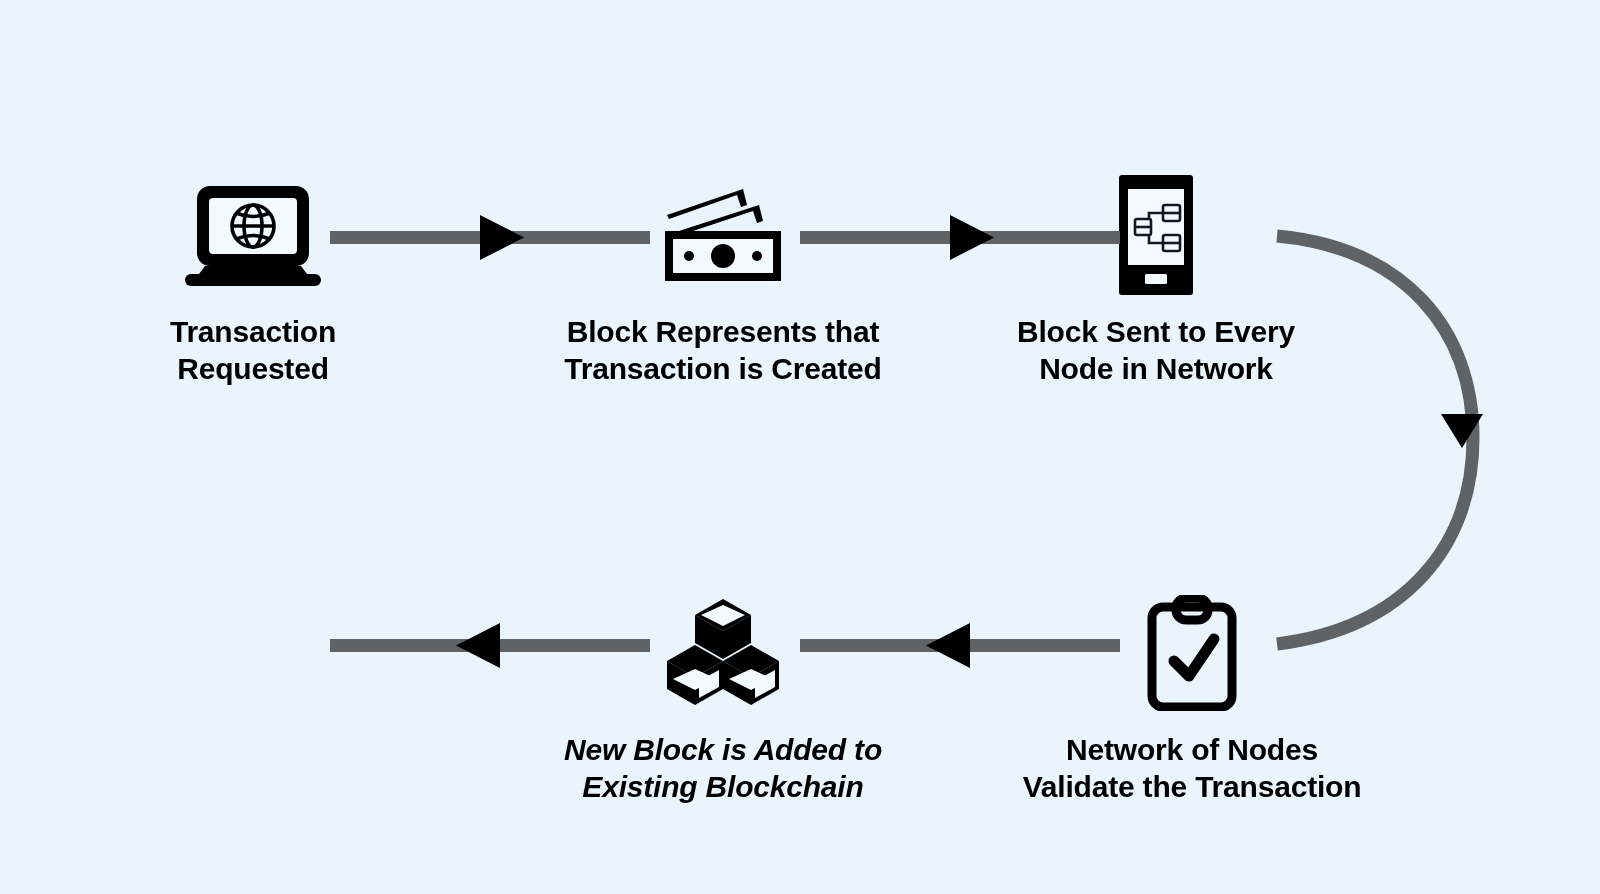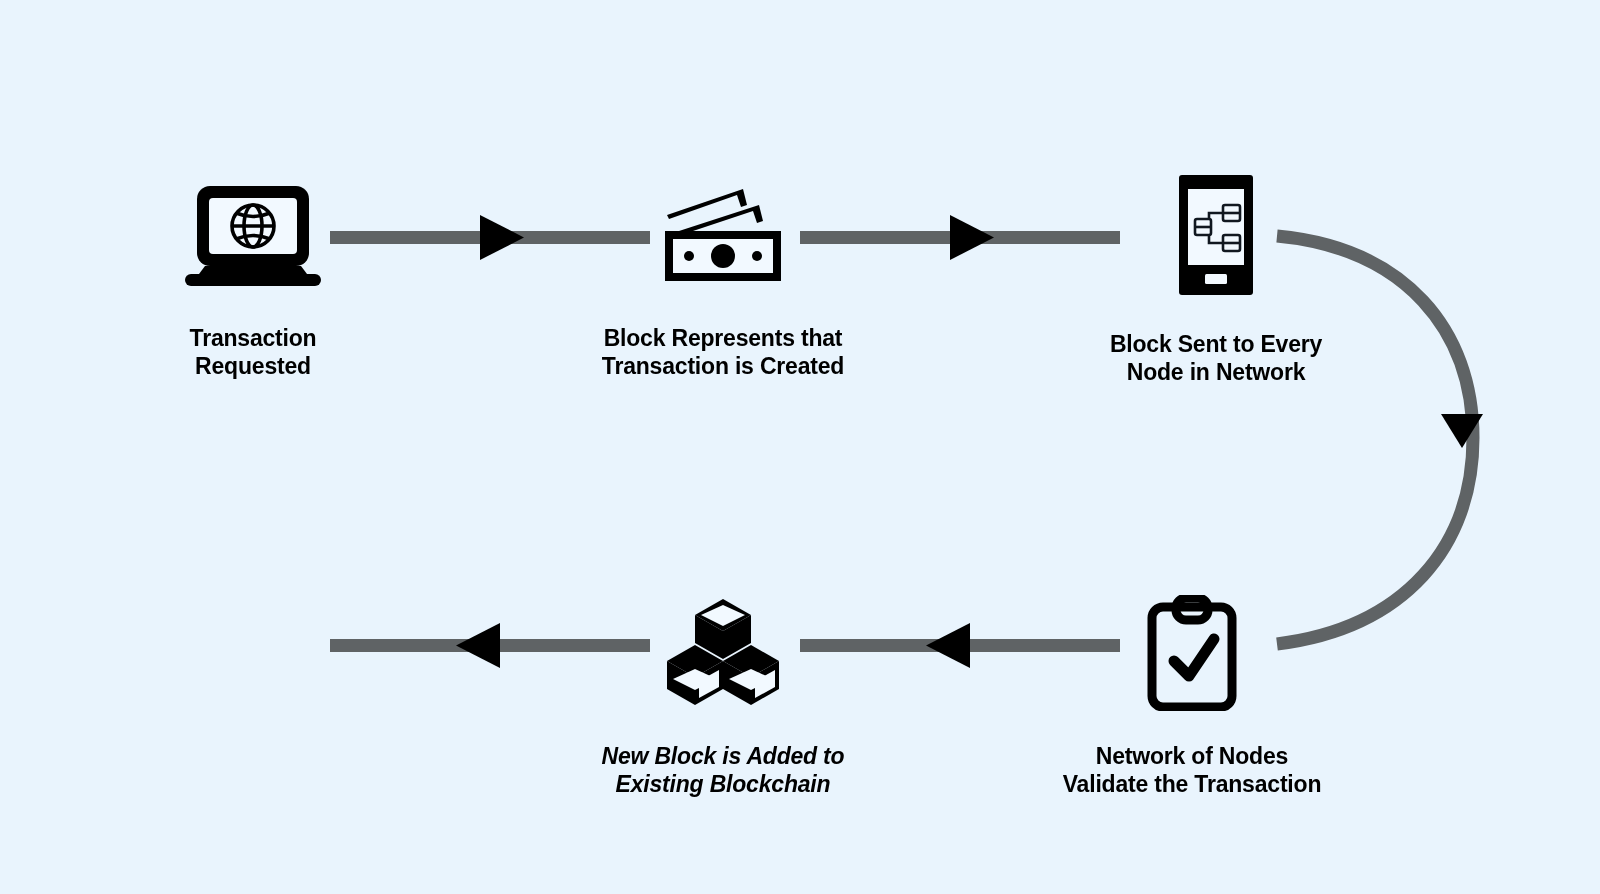--- a/index.html
+++ b/index.html
@@ -30,34 +30,34 @@
     width: 360px;
     margin-left: -180px;
   }
   .icon-box {
     height: 150px;
     display: flex;
     align-items: center;
     justify-content: center;
   }
   .node-label {
-    margin-top: 14px;
+    margin-top: 4px;
     text-align: center;
-    font-size: 23px;
+    font-size: 30px;
     font-weight: bold;
     line-height: 1.22;
     color: #000000;
     letter-spacing: -0.2px;
     white-space: pre-line;
   }
 
   
   #node-transaction-requested { left: 253px; top: 160px; }
   #node-block-created         { left: 723px; top: 160px; justify-content: flex-end; }
-  #node-block-sent            { left: 1216px; top: 160px; gap: 6px; }
+  #node-block-sent            { left: 1156px; top: 160px; }
   #node-nodes-validate        { left: 1192px; top: 578px; }
   #node-new-block-added       { left: 723px; top: 578px; font-style: italic; }
   #node-transaction-completed { left: 253px; top: 578px; }
 
   
   .connector {
     position: absolute;
     height: 60px;
     display: block;
   }

